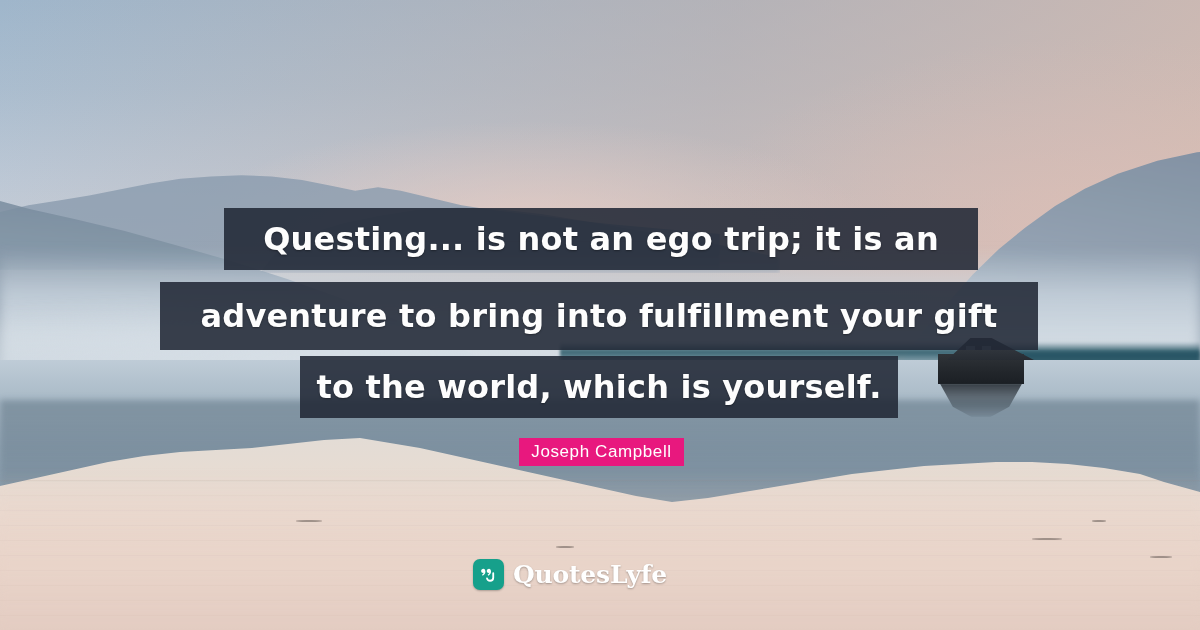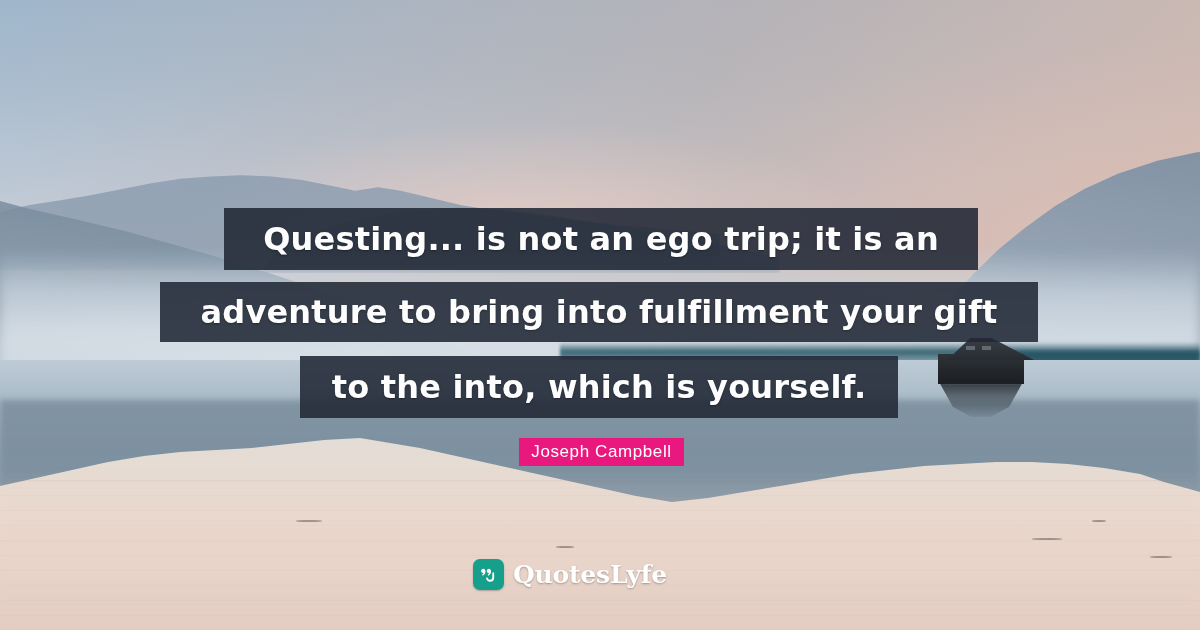--- a/index.html
+++ b/index.html
@@ -176,21 +176,21 @@
     font-family:"DejaVu Sans", sans-serif;
     font-weight:700;
     font-size:32px;
     letter-spacing:.2px;
     line-height:1;
     display:flex; align-items:center; justify-content:center;
     white-space:nowrap;
     text-shadow:0 1px 2px rgba(0,0,0,.35);
   }
   .ql1 { left:224px; top:208px; width:754px; height:62px; }
-  .ql2 { left:160px; top:282px; width:878px; height:60px; }
+  .ql2 { left:160px; top:282px; width:878px; height:68px; }
   .ql3 { left:300px; top:356px; width:598px; height:62px; }
 
   
   .author {
     position:absolute; left:519px; top:438px; width:165px; height:28px;
     background:#e8187e;
     display:flex; align-items:center; justify-content:center;
     color:#ffffff;
     font-family:Liberation Sans, sans-serif;
     font-size:17px;
@@ -256,21 +256,21 @@
       <div class="house-roof"></div>
       <span class="house-win" style="left:40px;top:10px;width:9px;height:4px;"></span>
       <span class="house-win" style="left:56px;top:10px;width:9px;height:4px;"></span>
       <div class="house-reflect"></div>
     </div>
   </div>
 
   <div class="quote">
     <div class="qline ql1">Questing... is not an ego trip; it is an</div>
     <div class="qline ql2">adventure to bring into fulfillment your gift</div>
-    <div class="qline ql3">to the into, which is yourself.</div>
+    <div class="qline ql3">to the world, which is yourself.</div>
   </div>
 
   <div class="author">Joseph Campbell</div>
 
   <div class="watermark">
     <span class="wm-icon">
       <svg width="21" height="21" viewBox="0 0 24 24" aria-hidden="true">
         <path d="M6.2 5.4c-1.5 0-2.6 1.1-2.6 2.5 0 1.3 1 2.3 2.3 2.3.2 0 .4 0 .6-.1-.2.9-.9 1.6-1.8 1.9l.5 1.3c2-.6 3.3-2.3 3.3-4.6 0-2-1-3.3-2.3-3.3z" fill="#ffffff"></path>
         <path d="M12.6 5.4c-1.5 0-2.6 1.1-2.6 2.5 0 1.3 1 2.3 2.3 2.3.2 0 .4 0 .6-.1-.2.9-.9 1.6-1.8 1.9l.5 1.3c2-.6 3.3-2.3 3.3-4.6 0-2-1-3.3-2.3-3.3z" fill="#ffffff"></path>
         <path d="M17.4 10.6v5.1c0 1.9-1.6 3.4-3.6 3.4-1.7 0-3.2-1.1-3.5-2.7" fill="none" stroke="#ffffff" stroke-width="2.1" stroke-linecap="round"></path>

